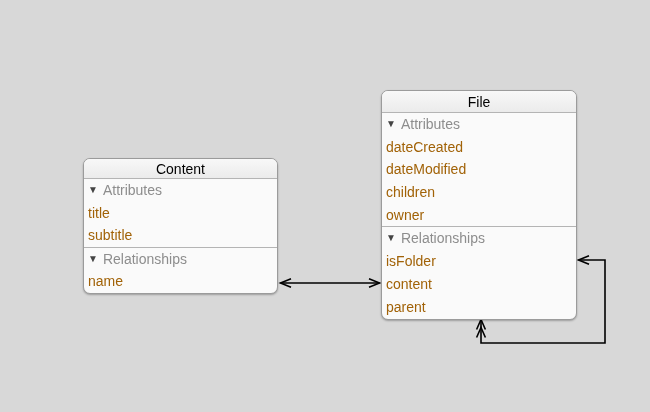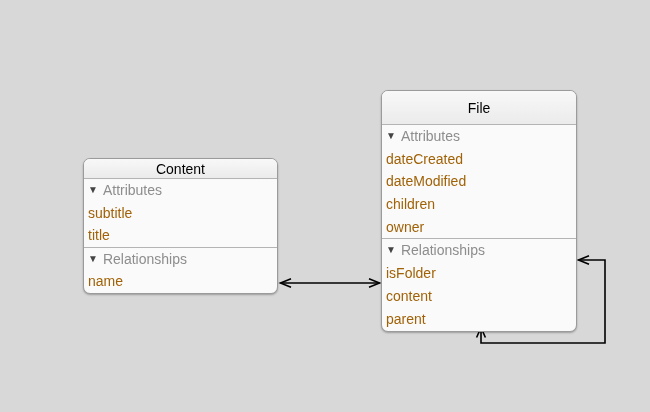--- a/index.html
+++ b/index.html
@@ -24,21 +24,21 @@
   .entity-content { left: 83px; top: 158px; width: 195px; }
   .entity-file    { left: 381px; top: 90px;  width: 196px; }
   .entity-title {
     display: flex; align-items: center; justify-content: center;
     font-size: 14px; color: #000;
     background: linear-gradient(#f8f8f8, #ebebeb);
     border-bottom: 1px solid #b4b4b4;
     box-sizing: border-box;
   }
   .entity-content .entity-title { height: 20px; }
-  .entity-file    .entity-title { height: 34px; }
+  .entity-file    .entity-title { height: 22px; }
   .section { box-sizing: border-box; }
   .section + .section { border-top: 1px solid #b4b4b4; }
   .row {
     display: flex; align-items: center;
     padding-left: 4px;
     font-size: 14px; color: #a16207;
     box-sizing: border-box;
     white-space: nowrap;
   }
   .entity-content .row { height: 22.5px; }
@@ -68,22 +68,22 @@
     </g>
   </svg>
 
   <div class="entity entity-content">
     <div class="entity-title">Content</div>
     <div class="section section-attributes">
       <div class="row section-header">
         <span class="tri">▼</span>
         <span>Attributes</span>
       </div>
+      <div class="row">title</div>
       <div class="row">subtitle</div>
-      <div class="row">title</div>
     </div>
     <div class="section section-relationships">
       <div class="row section-header">
         <span class="tri">▼</span>
         <span>Relationships</span>
       </div>
       <div class="row">name</div>
     </div>
   </div>
 

